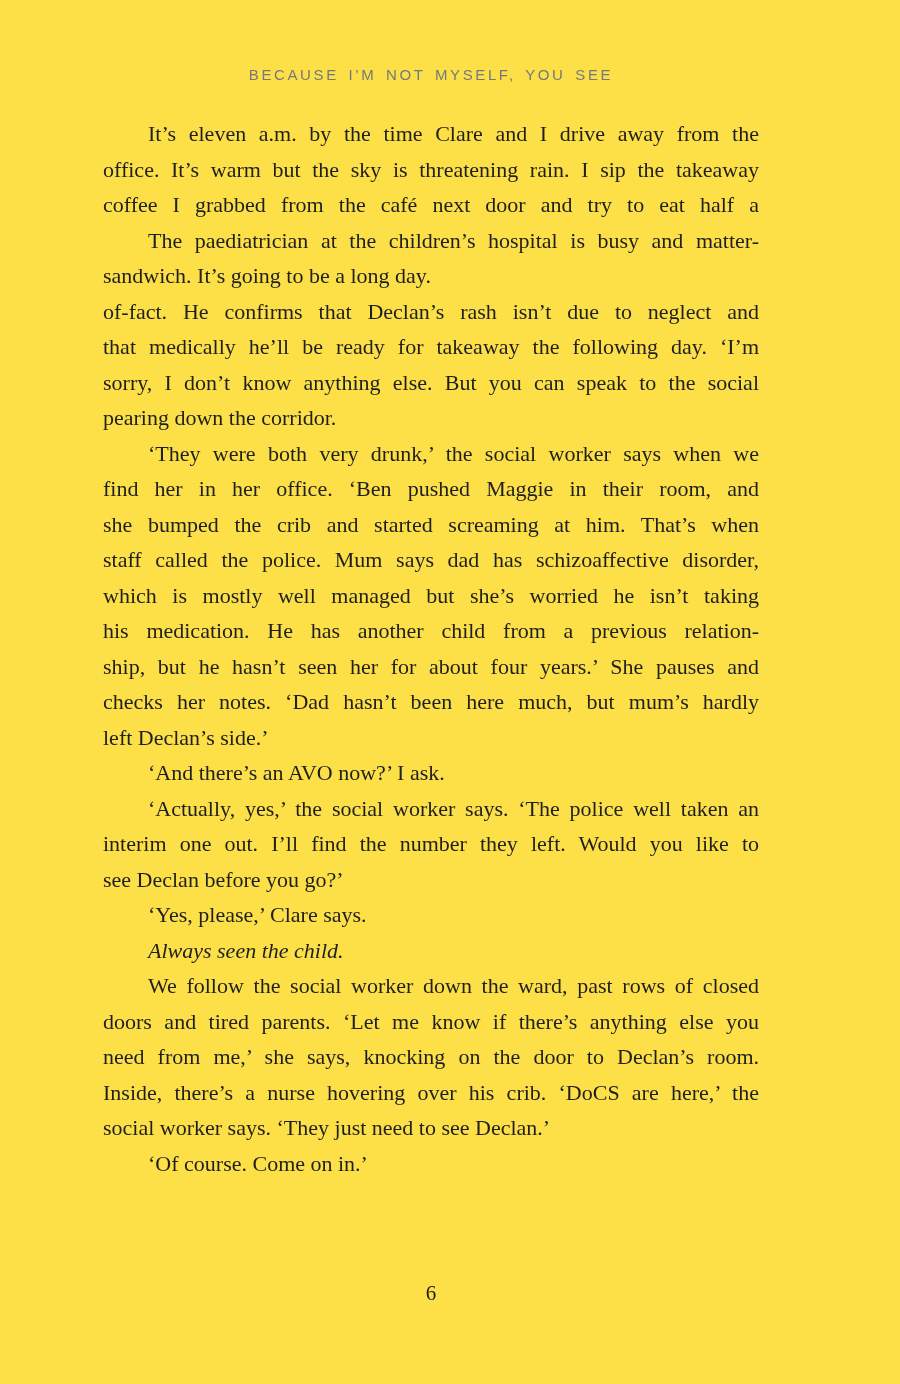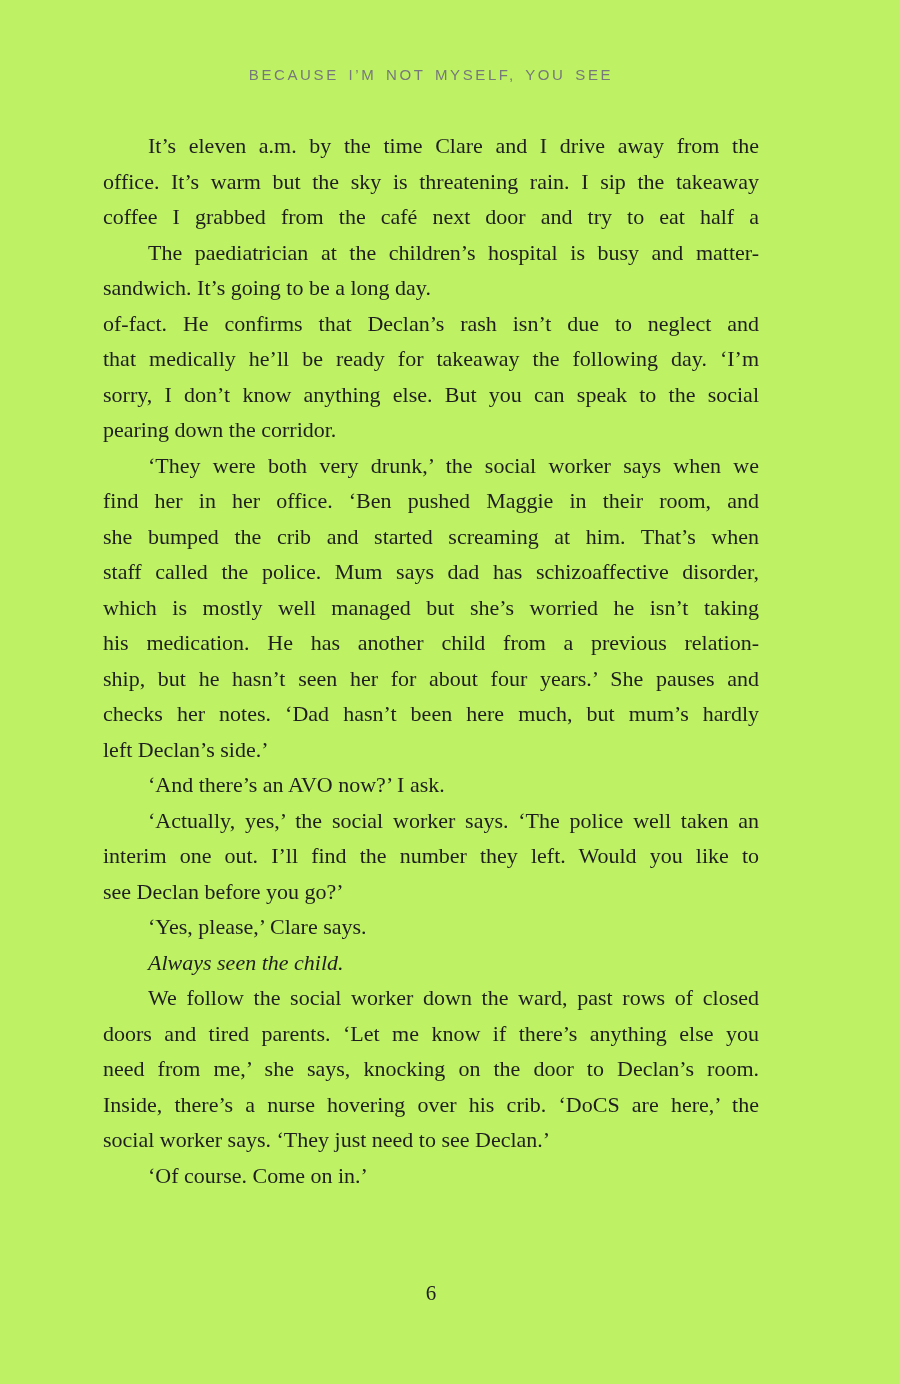--- a/index.html
+++ b/index.html
@@ -10,39 +10,39 @@
     width: 900px;
     height: 1384px;
     position: relative;
     background: #fdfdfd;
     font-family: "Liberation Serif", "DejaVu Serif", serif;
     overflow: hidden;
   }
   .book-page {
     position: absolute;
     inset: 0;
-    background: #bef264;
+    background: #fde047;
   }
   .running-head {
     position: absolute;
     top: 66px;
     left: 103px;
     width: 656px;
     text-align: center;
     font-family: "Liberation Sans", sans-serif;
     font-size: 15px;
     font-weight: 500;
     letter-spacing: 2.6px;
     word-spacing: 3px;
     color: #76787b;
     white-space: nowrap;
   }
   .body-text {
     position: absolute;
-    top: 128px;
+    top: 116px;
     left: 103px;
     width: 656px;
     font-size: 22px;
     line-height: 35.5px;
     color: #1f1f1f;
   }
   .line {
     text-align: justify;
     text-align-last: justify;
     white-space: normal;

